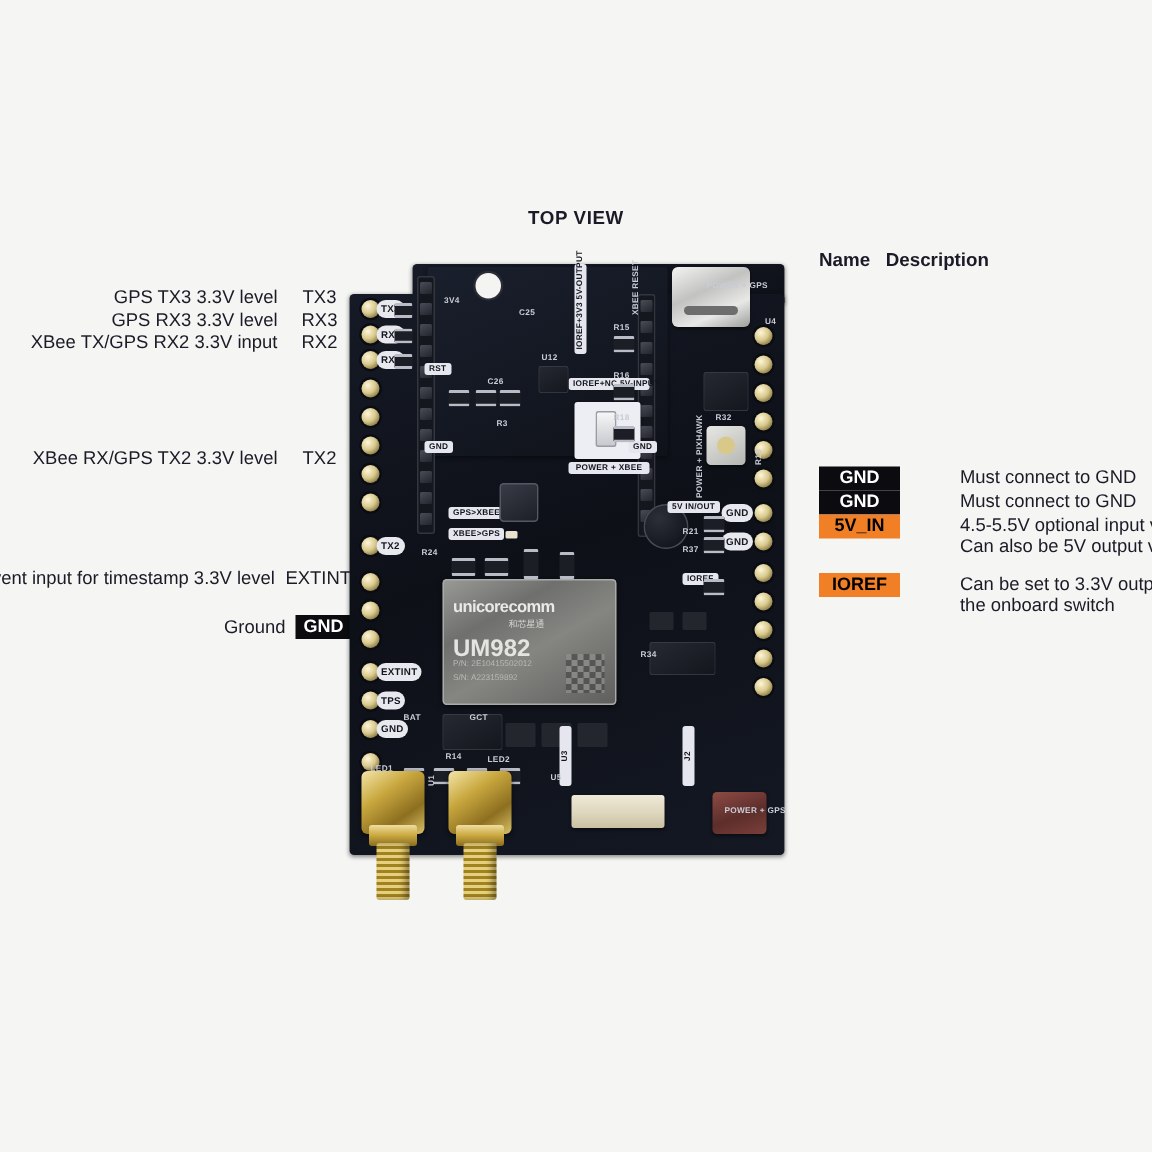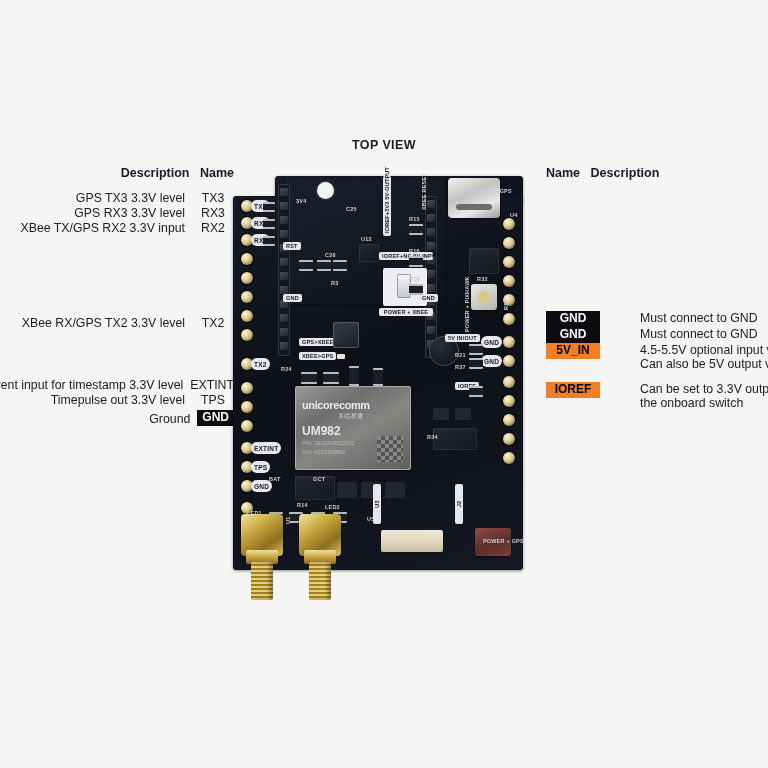--- a/index.html
+++ b/index.html
@@ -27,21 +27,21 @@
   }
   #left-col-headers span{margin-left:7px;}
   #right-col-headers{
     position:absolute;left:546px;top:166px;
     font-size:12.5px;font-weight:bold;color:#1b1b28;
   }
   #right-col-headers span{margin-right:7px;}
 
   
   .lrow{
-    position:absolute;right:534px;display:flex;align-items:flex-end;
+    position:absolute;right:534px;display:flex;align-items:center;
     justify-content:flex-end;gap:7px;white-space:nowrap;
     font-size:12.3px;color:#1b1b28;line-height:13px;
   }
   .lrow .desc{text-align:right;}
   .lrow .nm{min-width:42px;text-align:center;font-size:12.3px;}
   .lrow .nm.wide{min-width:0;}
 
   
   .rrow{
     position:absolute;left:546px;display:flex;align-items:flex-start;
@@ -143,21 +143,21 @@
   #gnss{
     position:absolute;left:62px;top:210px;width:116px;height:84px;border-radius:3px;
     background:linear-gradient(150deg,#9a9a97 0%,#6f6f6d 30%,#858582 55%,#5e5e5c 100%);
     box-shadow:0 1px 3px rgba(0,0,0,.5), inset 0 0 0 1px #aaa;
   }
   #gnss .brand{
     position:absolute;left:7px;top:13px;color:#e9e9e6;font-size:11px;font-weight:bold;
     letter-spacing:-.4px;font-family:"Liberation Sans", sans-serif;
   }
   #gnss .brandcn{position:absolute;left:44px;top:26px;color:#d6d6d2;font-size:6px;}
-  #gnss .model{position:absolute;left:7px;top:38px;color:#e4e4e1;font-size:12px;font-weight:bold;}
+  #gnss .model{position:absolute;left:7px;top:38px;color:#e4e4e1;font-size:16px;font-weight:bold;}
   #gnss .pn{position:absolute;left:7px;top:54px;color:#b9b9b5;font-size:5.5px;}
   #gnss .sn{position:absolute;left:7px;top:63px;color:#b9b9b5;font-size:5.5px;}
   #gnss .qr{position:absolute;right:8px;bottom:8px;width:26px;height:26px;
     background:repeating-conic-gradient(#4b4b49 0% 25%, #8e8e8b 0% 50%);
     background-size:8px 8px;opacity:.75;}
 
   #mounthole{
     position:absolute;left:84px;top:6px;width:17px;height:17px;border-radius:50%;
     background:#f4f4f2;box-shadow:0 0 0 1.5px #2a2d36;
   }
@@ -193,52 +193,44 @@
   .hdrpin{position:absolute;width:8px;height:8px;border-radius:1px;
     background:linear-gradient(150deg,#4a4d57,#23252d);}
 </style>
 </head>
 <body>
 
 <div class="stage">
 
   <div id="top-view-title">TOP VIEW</div>
 
-  <div id="left-col-headers">
-    <span>Description</span>
-    <span>Name</span>
-  </div>
   <div id="right-col-headers">
     <span>Name</span>
     <span>Description</span>
   </div>
 
   <div class="lrow" style="top:192px;">
     <span class="desc">GPS TX3 3.3V level</span>
     <span class="nm plain">TX3</span>
   </div>
   <div class="lrow" style="top:207px;margin-left:25px;">
     <span class="desc">GPS RX3 3.3V level</span>
     <span class="nm plain">RX3</span>
   </div>
   <div class="lrow" style="top:222px;">
     <span class="desc">XBee TX/GPS RX2 3.3V input</span>
     <span class="nm plain">RX2</span>
   </div>
-  <div class="lrow" style="top:317px;">
+  <div class="lrow" style="top:299px;">
     <span class="desc">XBee RX/GPS TX2 3.3V level</span>
     <span class="nm plain">TX2</span>
   </div>
   <div class="lrow" style="top:379px;">
     <span class="desc">Event input for timestamp 3.3V level</span>
     <span class="nm wide plain">EXTINT</span>
-  </div>
-  <div class="lrow" style="top:394px;">
-    <span class="desc">Timepulse out 3.3V level</span>
-    <span class="nm plain">TPS</span>
   </div>
   <div class="lrow" style="top:410px;">
     <span class="desc">Ground</span>
     <span class="badge dark">GND</span>
   </div>
 
   <div class="rrow" style="top:311px;">
     <span class="badge dark nm">GND</span>
     <span class="desc2">
       <span>Must connect to GND</span>

